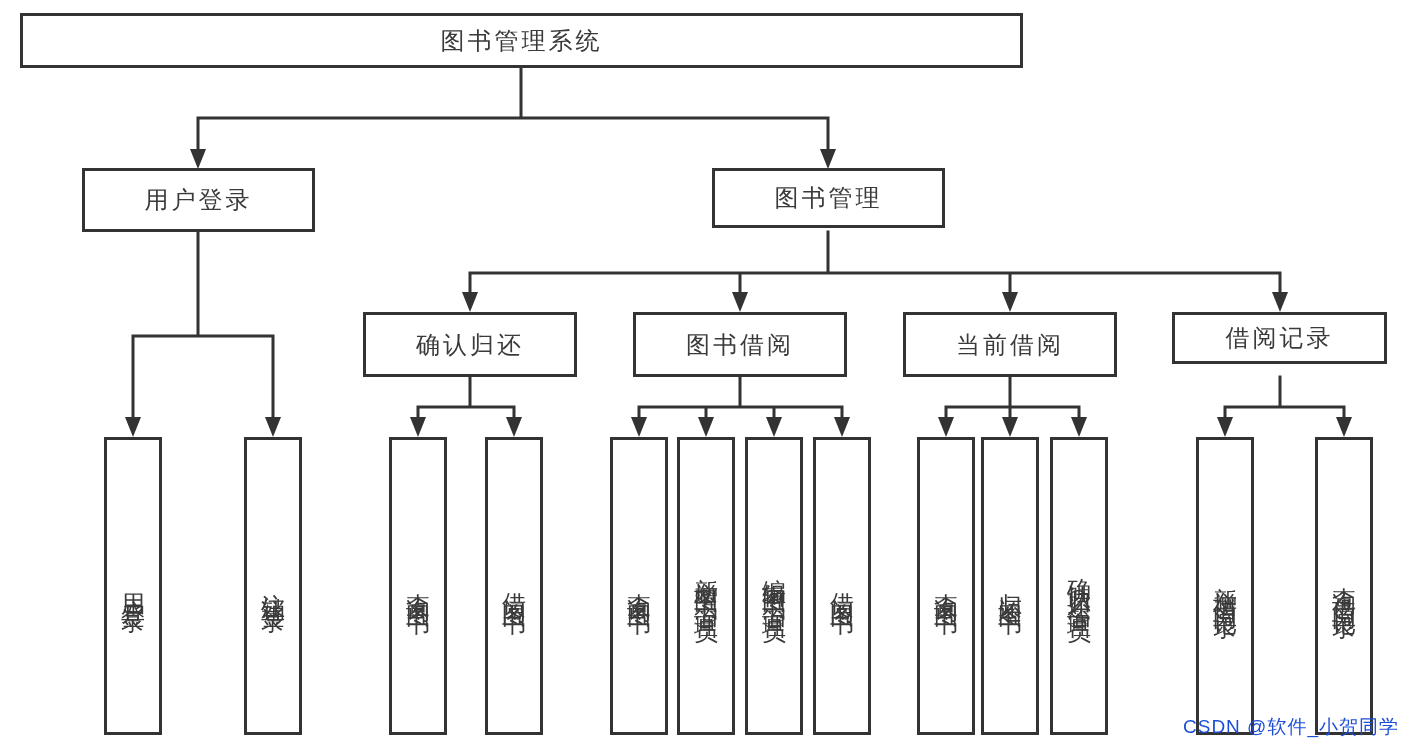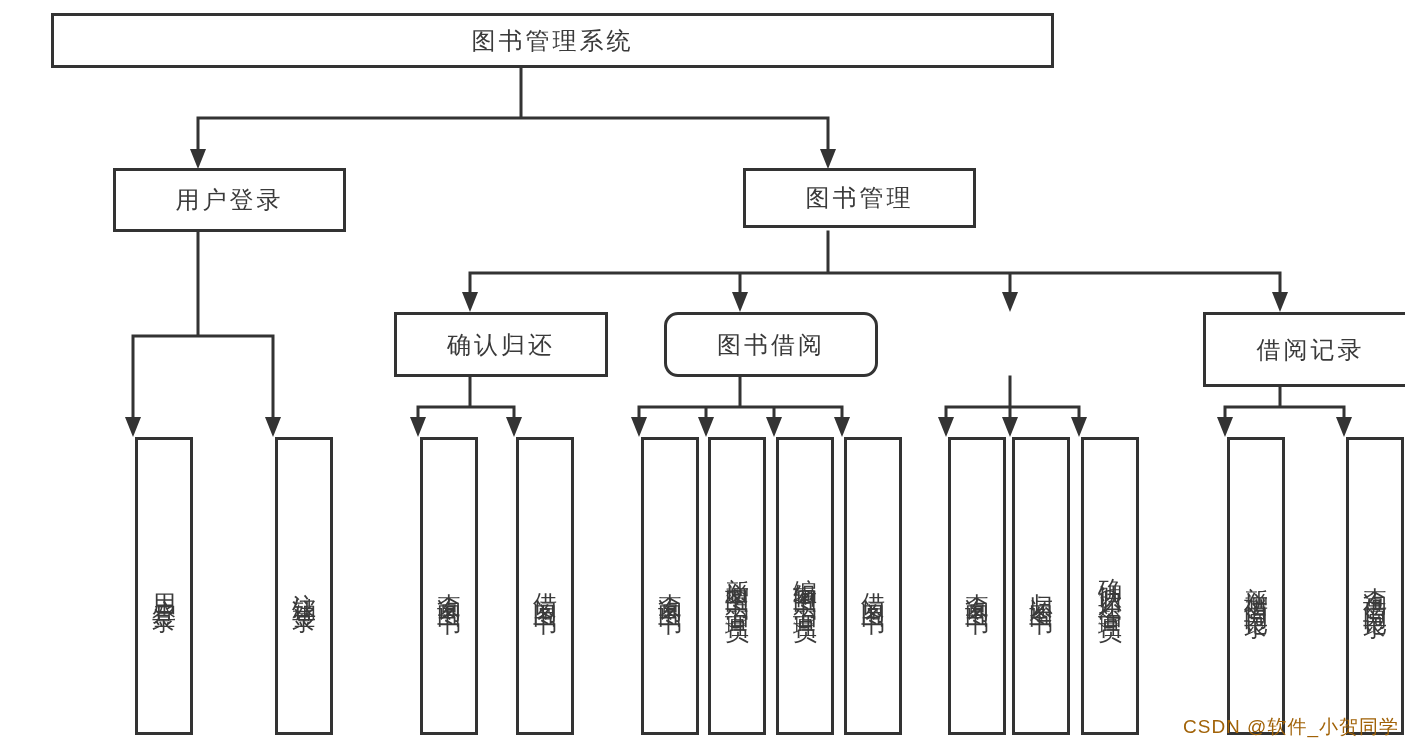--- a/index.html
+++ b/index.html
@@ -6,30 +6,30 @@
   .canvas{
     position:relative;width:1405px;height:747px;background:#ffffff;
     font-family:"Liberation Sans","DejaVu Sans",sans-serif;overflow:hidden;
   }
   .wires{position:absolute;left:0;top:0;pointer-events:none;}
   .wires path{stroke:#333333;stroke-width:3;fill:none;stroke-linecap:square;}
   .wires polygon{fill:#333333;stroke:none;}
   .box{
     position:absolute;box-sizing:border-box;border:3px solid #333333;background:#ffffff;
     display:flex;align-items:center;justify-content:center;
-    color:#3a3a3a;font-size:24px;letter-spacing:3px;white-space:nowrap;margin-left:31px;
+    color:#3a3a3a;font-size:24px;letter-spacing:3px;white-space:nowrap;
   }
   .leaf{
     writing-mode:vertical-rl;text-orientation:mixed;
     font-size:24px;letter-spacing:6px;line-height:1;
     top:437px;width:58px;height:298px;padding:4px 0;
   }
   .watermark{
     position:absolute;left:1183px;top:714px;z-index:10;
-    font-size:19px;letter-spacing:1px;color:#a16207;white-space:nowrap;
+    font-size:19px;letter-spacing:1px;color:#1d4ed8;white-space:nowrap;
   }
 </style>
 </head>
 <body>
 
 <div class="canvas">
 
   <svg class="wires" width="1405" height="747" viewBox="0 0 1405 747">
 
     <g>
@@ -79,22 +79,23 @@
       <polygon points="1336,417 1352,417 1344,437"></polygon>
     </g>
   </svg>
 
   <div class="box" style="left:20px;top:13px;width:1003px;height:55px;">图书管理系统</div>
 
   <div class="box" style="left:82px;top:168px;width:233px;height:64px;">用户登录</div>
   <div class="box" style="left:712px;top:168px;width:233px;height:60px;">图书管理</div>
 
   <div class="box" style="left:363px;top:312px;width:214px;height:65px;">确认归还</div>
-  <div class="box" style="left:633px;top:312px;width:214px;height:65px;border-radius:14px;">图书借阅</div>
-  <div class="box" style="left:1172px;top:312px;width:215px;height:75px;">借阅记录</div>
+  <div class="box" style="left:633px;top:312px;width:214px;height:65px;">图书借阅</div>
+  <div class="box" style="left:903px;top:312px;width:214px;height:65px;">当前借阅</div>
+  <div class="box" style="left:1172px;top:312px;width:215px;height:52px;">借阅记录</div>
 
   <div class="box leaf" style="left:104px;">用户登录</div>
   <div class="box leaf" style="left:244px;">注销登录</div>
 
   <div class="box leaf" style="left:389px;">查询图书</div>
   <div class="box leaf" style="left:485px;">借阅图书</div>
 
   <div class="box leaf" style="left:610px;">查询图书</div>
   <div class="box leaf" style="left:677px;">新增图书（管理员）</div>
   <div class="box leaf" style="left:745px;">编辑图书（管理员）</div>

